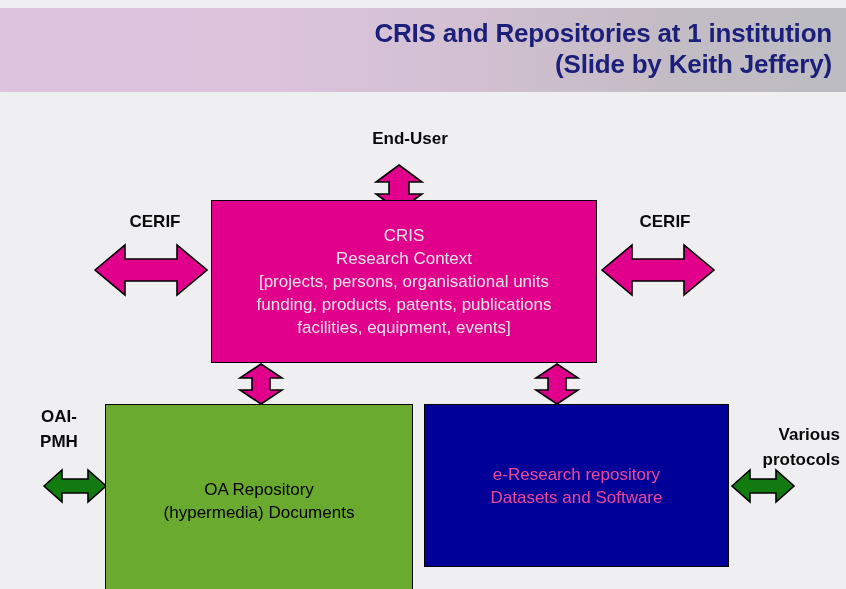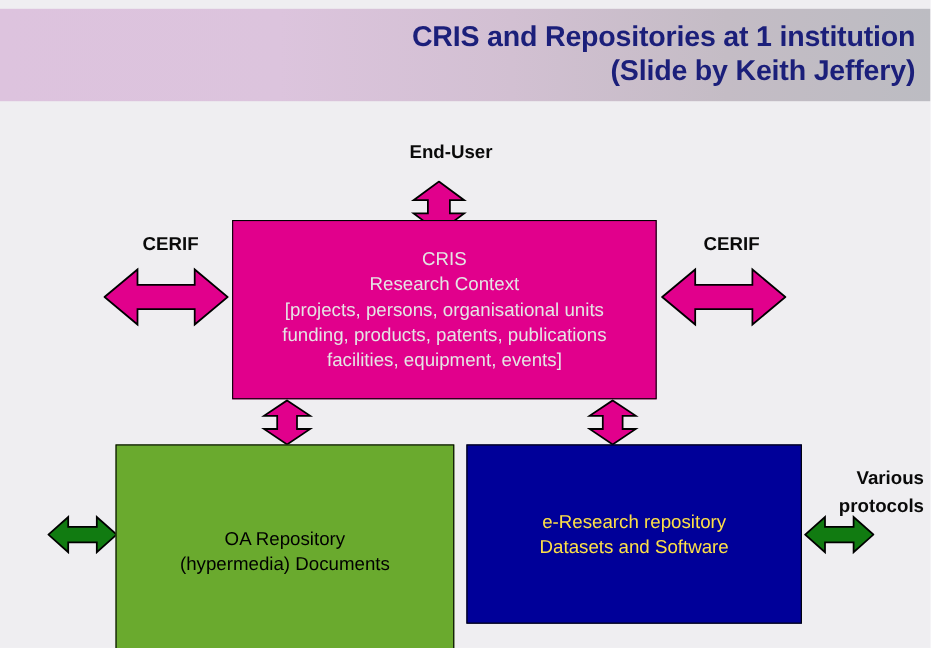--- a/index.html
+++ b/index.html
@@ -80,21 +80,21 @@
     line-height: 23px;
   }
   #eresearch-box {
     left: 424px;
     top: 404px;
     width: 305px;
     height: 163px;
     background: #000099;
   }
   #eresearch-box .box-label {
-    color: #fde047;
+    color: #ec4899;
     font-size: 17px;
     line-height: 23px;
   }
   
   .plain-label {
     position: absolute;
     color: #0a0a0a;
     font-size: 17px;
     line-height: 25px;
     white-space: pre-line;
@@ -162,20 +162,22 @@
       <polygon points="24,1 45,15 33,15 33,27 45,27 24,41 3,27 15,27 15,15 3,15" fill="#e1008c" stroke="#000000" stroke-width="1.6" stroke-linejoin="miter"></polygon>
     </svg>
   </div>
 
   <div class="arrow" id="arrow-cris-er">
     <svg width="48" height="42" viewBox="0 0 48 42" xmlns="http://www.w3.org/2000/svg">
       <polygon points="24,1 45,15 33,15 33,27 45,27 24,41 3,27 15,27 15,15 3,15" fill="#e1008c" stroke="#000000" stroke-width="1.6" stroke-linejoin="miter"></polygon>
     </svg>
   </div>
 
+  <div class="plain-label" id="oai-pmh-label">OAI-
+PMH</div>
   <div class="arrow" id="arrow-oai">
     <svg width="64" height="36" viewBox="0 0 64 36" xmlns="http://www.w3.org/2000/svg">
       <polygon points="1,18 19,2 19,11 45,11 45,2 63,18 45,34 45,25 19,25 19,34" fill="#117b11" stroke="#000000" stroke-width="1.6" stroke-linejoin="miter"></polygon>
     </svg>
   </div>
 
   <div class="plain-label" id="various-label">Various
 protocols</div>
   <div class="arrow" id="arrow-various">
     <svg width="64" height="36" viewBox="0 0 64 36" xmlns="http://www.w3.org/2000/svg">

